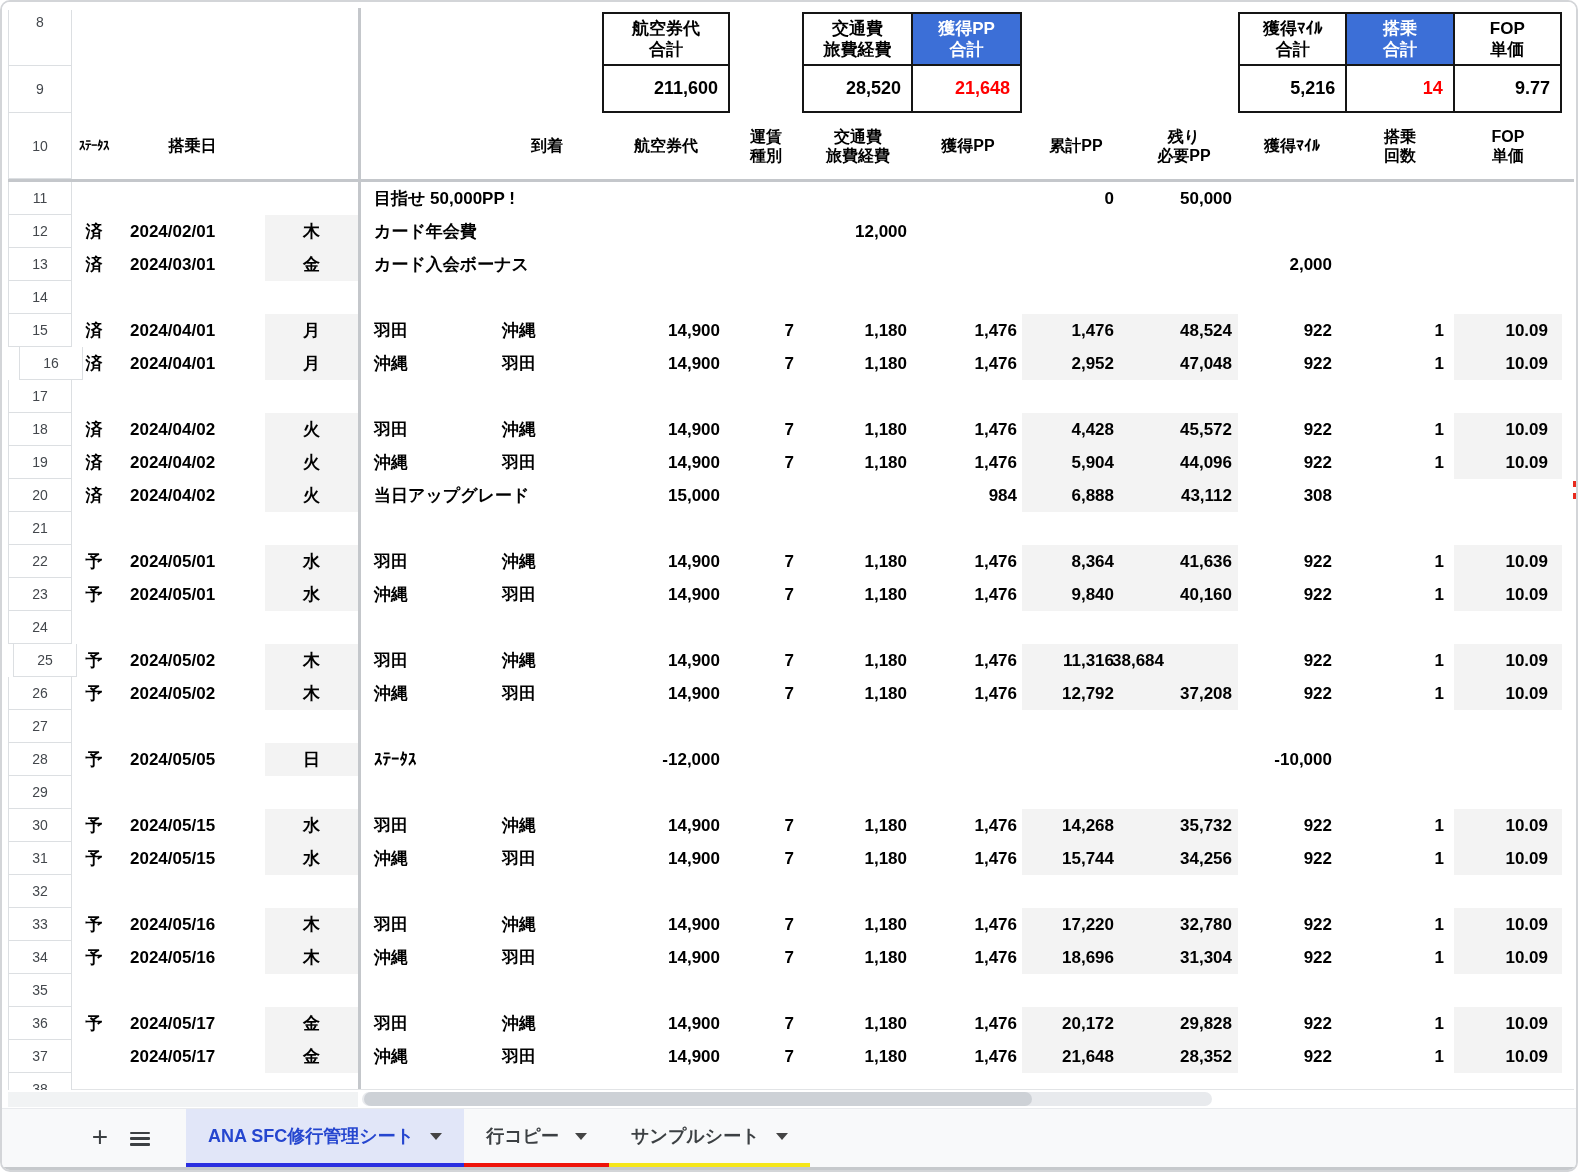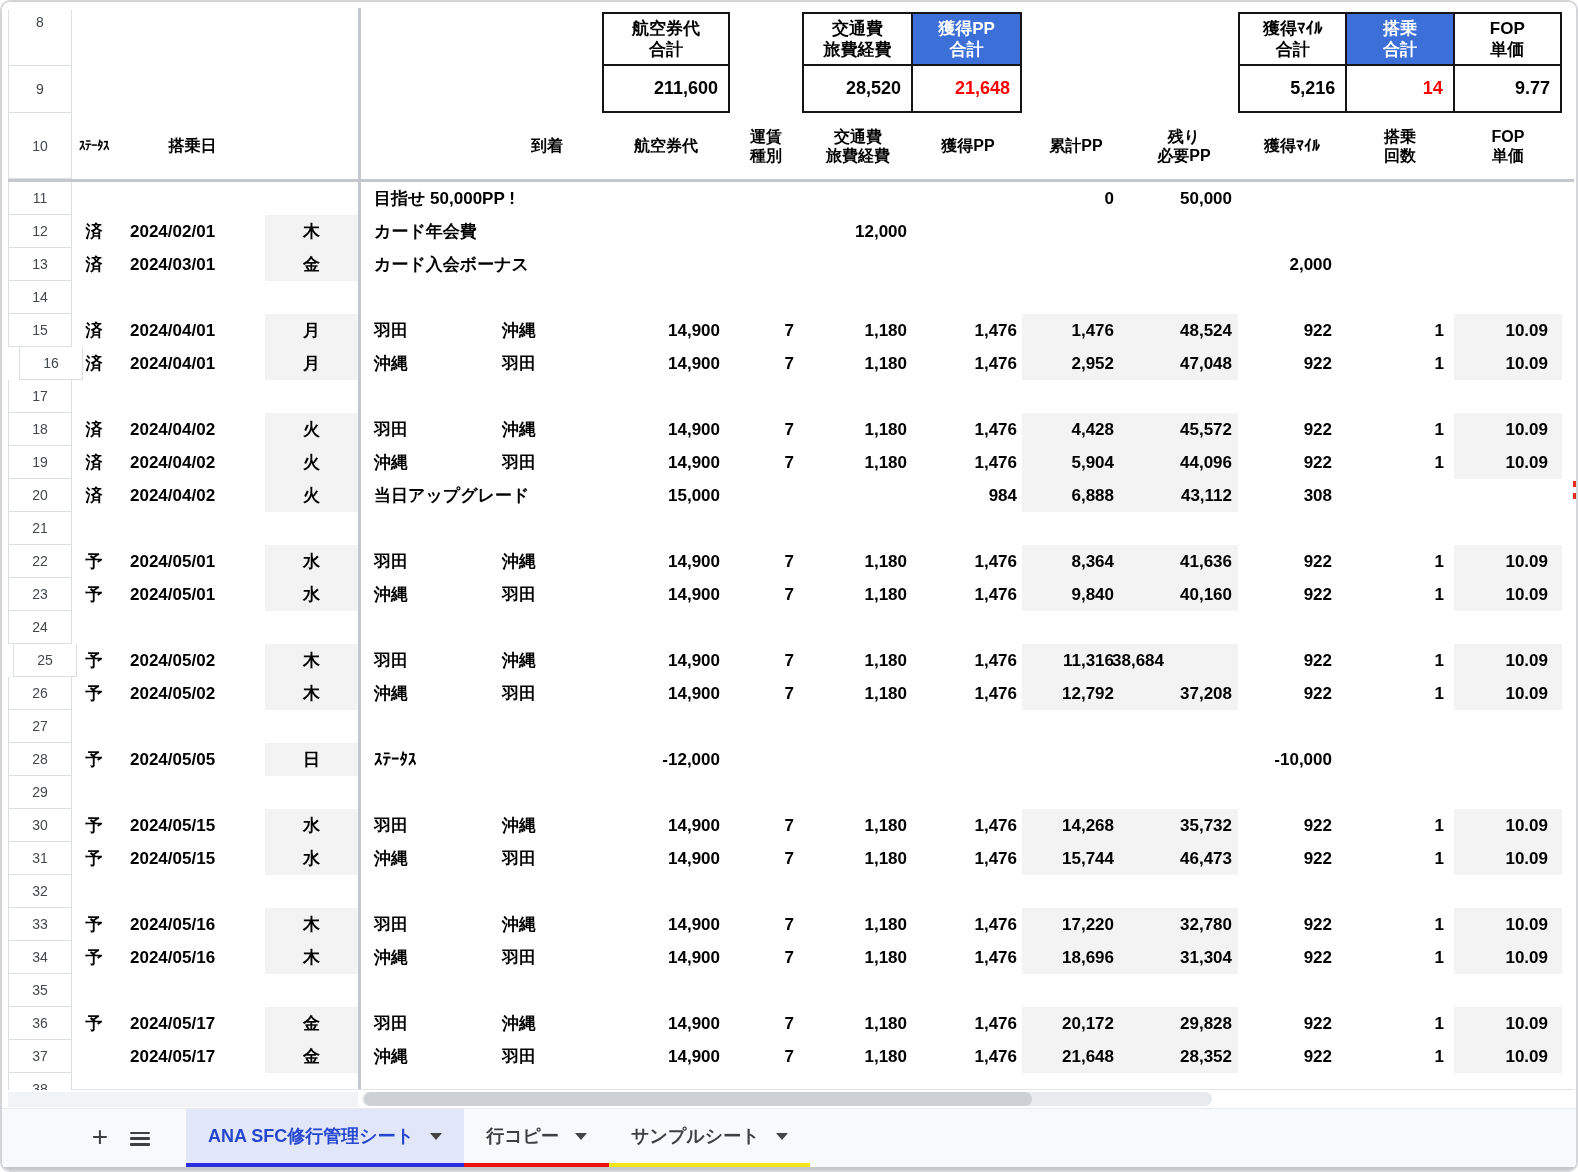--- a/index.html
+++ b/index.html
@@ -320,21 +320,21 @@
         <div class="cell center" style="left: 263px; top: 840px; width: 93px;">水</div>
         <div class="cell" style="left: 66px; top: 840px; width: 52px; text-align: center;">予</div>
         <div class="cell" style="left: 118px; top: 840px; width: 135px; text-align: left; padding-left: 10px;">2024/05/15</div>
         <div class="cell" style="left: 360px; top: 840px; width: 118px; text-align: left; padding-left: 12px;">沖縄</div>
         <div class="cell" style="left: 490px; top: 840px; width: 100px; text-align: left; padding-left: 10px;">羽田</div>
         <div class="cell" style="left: 600px; top: 840px; width: 118px; text-align: right; padding-right: 10px;">14,900</div>
         <div class="cell" style="left: 728px; top: 840px; width: 64px; text-align: right; padding-right: 8px;">7</div>
         <div class="cell" style="left: 800px; top: 840px; width: 105px; text-align: right; padding-right: 7px;">1,180</div>
         <div class="cell" style="left: 912px; top: 840px; width: 103px; text-align: right; padding-right: 5px;">1,476</div>
         <div class="cell" style="left: 1020px; top: 840px; width: 92px; text-align: right; padding-right: 16px;">15,744</div>
-        <div class="cell" style="left: 1128px; top: 840px; width: 102px; text-align: right; padding-right: 6px;">46,473</div>
+        <div class="cell" style="left: 1128px; top: 840px; width: 102px; text-align: right; padding-right: 6px;">34,256</div>
         <div class="cell" style="left: 1236px; top: 840px; width: 94px; text-align: right; padding-right: 14px;">922</div>
         <div class="cell" style="left: 1344px; top: 840px; width: 98px; text-align: right; padding-right: 10px;">1</div>
         <div class="cell" style="left: 1452px; top: 840px; width: 94px; text-align: right; padding-right: 14px;">10.09</div>
         <div class="rowhead" style="left: 6px; top: 873px; width: 64px; height: 33px;">32</div>
         <div class="rowhead" style="left: 6px; top: 906px; width: 64px; height: 33px;">33</div>
         <div class="shade" style="left: 263px; top: 906px; width: 93px; height: 33px;"></div>
         <div class="shade" style="left: 1020px; top: 906px; width: 216px; height: 33px;"></div>
         <div class="shade" style="left: 1452px; top: 906px; width: 108px; height: 33px;"></div>
         <div class="cell center" style="left: 263px; top: 906px; width: 93px;">木</div>
         <div class="cell" style="left: 66px; top: 906px; width: 52px; text-align: center;">予</div>

